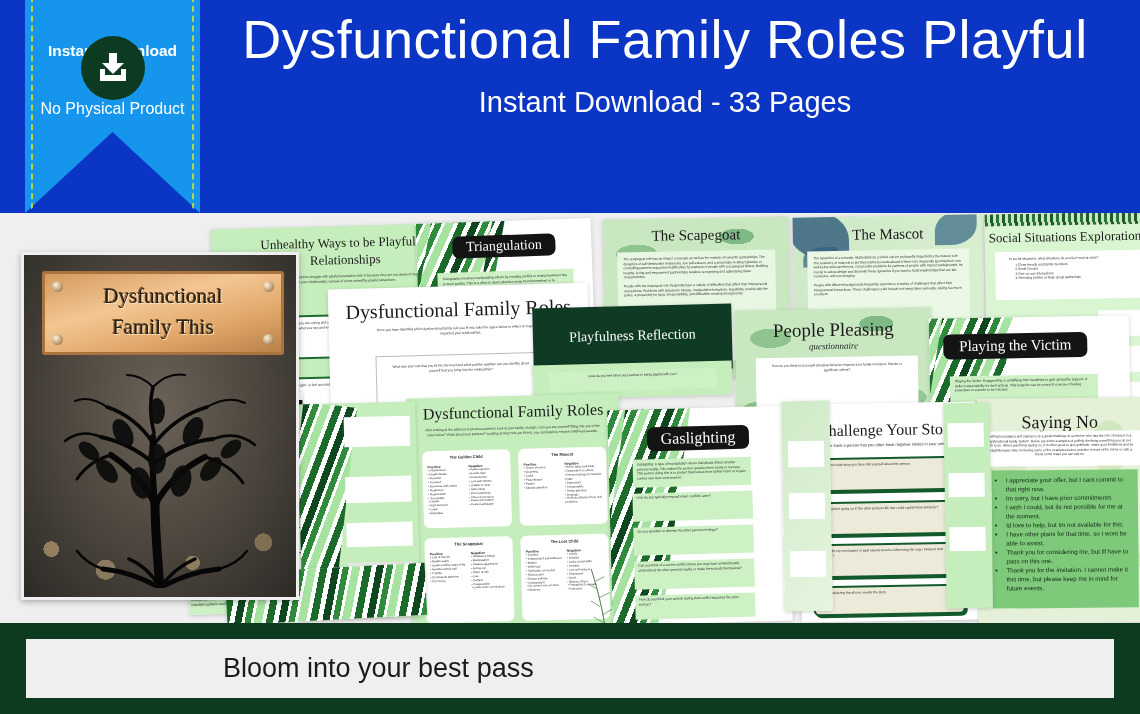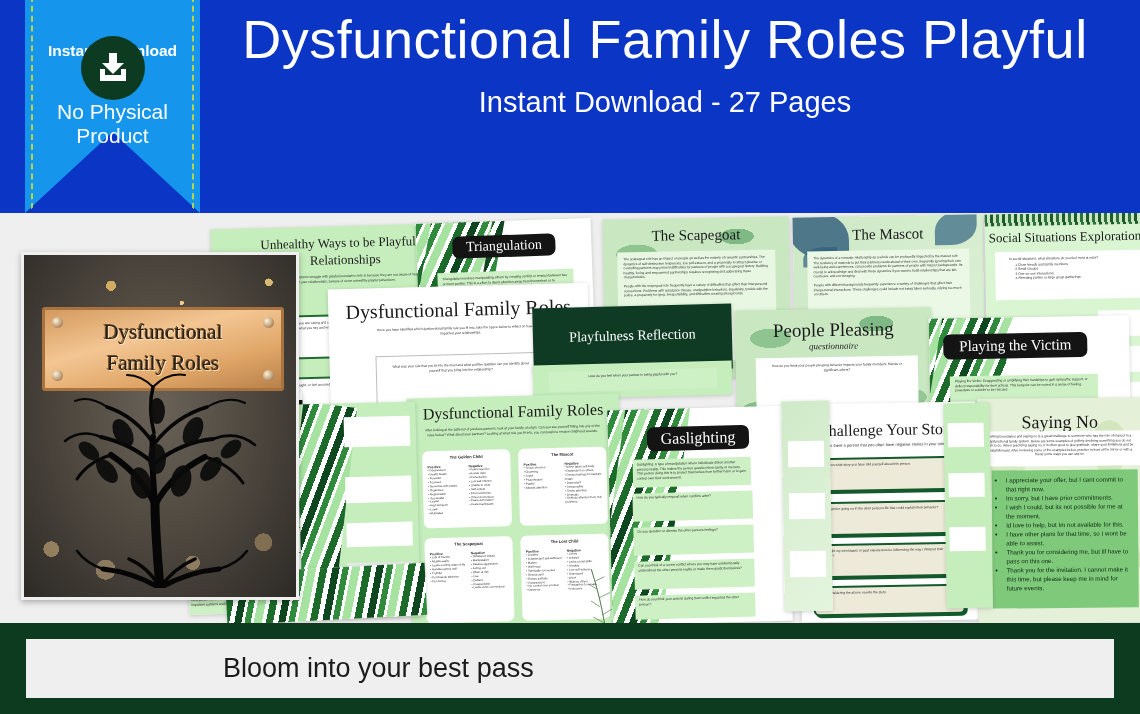--- a/index.html
+++ b/index.html
@@ -20,21 +20,21 @@
   
   .ribbon { position:absolute; left:25px; top:0px; width:175px; height:213px; }
   .ribbon-body { position:absolute; inset:0; background:#1596ec;
      clip-path: polygon(0 0, 100% 0, 100% 100%, 50% 62%, 0 100%); }
   .ribbon-dash { position:absolute; left:6px; top:-4px; right:6px; bottom:4px;
      border:2px dashed #b6d44a; border-top:none;
      clip-path: polygon(0 0, 100% 0, 100% 100%, 50% 63%, 0 100%); }
   .ribbon-label-top { position:absolute; left:0; top:6px; width:175px; text-align:center;
      color:#ffffff; font-size:15.5px; font-weight:bold;margin-top:36px; }
   .ribbon-label-bot { position:absolute; left:0; top:100px; width:175px; text-align:center;
-     color:#ffffff; font-size:21px; font-weight:400; }
+     color:#ffffff; font-size:16px; font-weight:400; }
   .dl-circle { position:absolute; left:50%; top:36px; transform:translateX(-50%);
      width:64px; height:64px; border-radius:50%; background:#0d3b22;
      display:flex; align-items:center; justify-content:center; }
   .dl-arrow { width:30px; height:30px; position:relative; }
   .dl-arrow .stem { position:absolute; left:11px; top:0; width:8px; height:13px; background:#fff; }
   .dl-arrow .head { position:absolute; left:4px; top:10px; width:0; height:0;
      border-left:11px solid transparent; border-right:11px solid transparent;
      border-top:11px solid #fff; }
   .dl-arrow .tray { position:absolute; left:2px; top:22px; width:26px; height:6px; background:#fff; }
   .dl-arrow .trayL { position:absolute; left:2px; top:16px; width:5px; height:12px; background:#fff; }
@@ -79,21 +79,21 @@
        radial-gradient(circle 11px at 78% 22%, rgba(255,200,100,.6) 0 55%, transparent 56%),
        radial-gradient(circle 7px at 90% 8%, rgba(255,216,130,.8) 0 55%, transparent 56%),
        radial-gradient(circle 14px at 10% 86%, rgba(255,214,150,.45) 0 55%, transparent 56%),
        radial-gradient(circle 18px at 30% 92%, rgba(255,220,160,.38) 0 55%, transparent 56%),
        radial-gradient(circle 13px at 62% 90%, rgba(255,214,150,.4) 0 55%, transparent 56%),
        radial-gradient(circle 16px at 88% 84%, rgba(255,210,140,.35) 0 55%, transparent 56%),
        radial-gradient(ellipse at 50% 45%, #6a6257 0%, #4a443c 55%, #2d2a26 100%);
      border:3px solid #efefef; box-shadow:0 2px 6px rgba(0,0,0,.3); }
   .plaque { position:absolute; left:18px; top:16px; width:242px; height:84px;
      background:linear-gradient(165deg,#d49a5e 0%,#f3c693 38%,#e0a668 70%,#b9814a 100%);
-     border:3px solid #a8733f; border-radius:3px;margin-top:36px; }
+     border:3px solid #a8733f; border-radius:3px; }
   .plaque .screw { position:absolute; width:11px; height:11px; border-radius:50%;
      background:radial-gradient(circle at 35% 35%,#fff2d8,#8a5d2e); }
   .plaque-txt { position:absolute; left:0; top:7px; width:100%; text-align:center;
      font-family:"Liberation Serif", serif; font-size:21px; color:#2a2018;
      text-shadow:1px 1px 0 #ffe2b8, -1px -1px 0 #6d4d28; line-height:31px; }
   .tree { position:absolute; left:50%; top:108px; transform:translateX(-50%);
      width:230px; height:225px; }
 
   
   .footer { position:absolute; left:0; top:623px; width:1140px; height:91px;
@@ -117,21 +117,21 @@
           <div class="stem"></div>
             <div class="head"></div>
           <div class="trayL"></div>
             <div class="trayR"></div>
             <div class="tray"></div>
         </div>
       </div>
       <div class="ribbon-label-bot">No Physical Product</div>
     </div>
     <div class="header-title">Dysfunctional Family Roles Playful</div>
-    <div class="header-sub">Instant Download - 27 Pages</div>
+    <div class="header-sub">Instant Download - 33 Pages</div>
   </div>
 
   <div class="collage">
 
     <div class="sheet mintbg" style="left:214px; top:13px; width:265px; height:275px; transform:rotate(-1.5deg);">
       <div class="title-serif" style="position:absolute;left:20px;top:8px;width:228px;text-align:center;font-size:13px;line-height:17px;">Unhealthy Ways to be Playful in Relationships</div>
       <div class="bodytxt" style="position:absolute;left:22px;top:48px;width:224px;">Many people raised in dysfunctional family systems struggle with playful boundaries; this is because they are not aware of healthy playfulness in relationships. As you start to heal and grow in your relationships, beware of some unhealthy playful behaviours.</div>
       <div style="position:absolute;left:14px;top:88px;width:234px;height:44px;background:#fff;border:2px solid #1f6b2f;border-radius:8px;">
         <div class="bodytxt" style="padding:4px 6px;">Looking at the behaviours previously, when you are caring and attentive to your relationship you have to be aware of falling into hurtful communication. Be mindful of what you do, what you say and what you are avoiding care.</div>
       </div>
@@ -430,21 +430,21 @@
   </div>
 
   <div class="cover">
     <div class="plaque">
       <div class="screw" style="left:7px;top:7px;"></div>
       <div class="screw" style="right:7px;top:7px;"></div>
       <div class="screw" style="left:7px;bottom:7px;"></div>
       <div class="screw" style="right:7px;bottom:7px;"></div>
       <div class="plaque-txt">
         <div>Dysfunctional</div>
-        <div>Family Roles</div>
+        <div>Family This</div>
       </div>
     </div>
     <svg class="tree" viewBox="0 0 230 225">
       <g fill="#0a0a0a">
         <circle cx="115" cy="95" r="82" fill="none" stroke="#0d0d0d" stroke-width="2" opacity=".0"></circle>
       </g>
       <g stroke="#060606" fill="none" stroke-linecap="round">
         <path d="M115 225 C112 190 110 160 110 140" stroke-width="9"></path>
         <path d="M110 142 C100 120 84 104 66 92" stroke-width="6"></path>
         <path d="M110 142 C122 120 140 104 160 94" stroke-width="6"></path>

